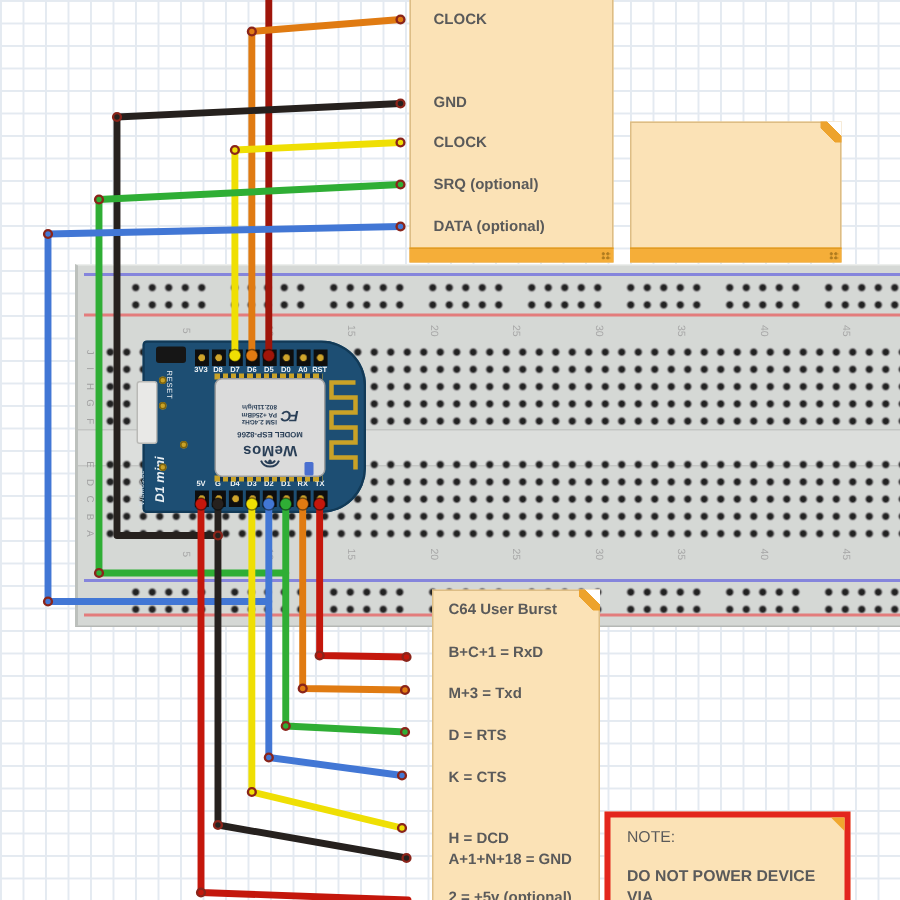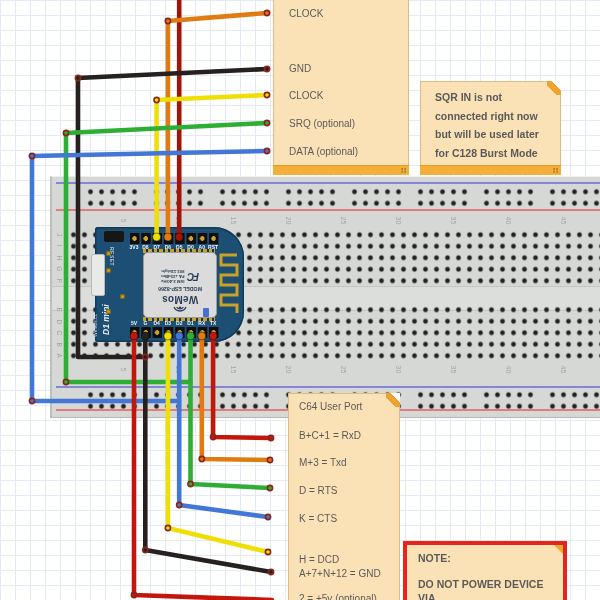--- a/index.html
+++ b/index.html
@@ -71,26 +71,26 @@
   .wires polyline{fill:none;stroke-width:4.6;stroke-linecap:round;stroke-linejoin:round;}
   
   .note{position:absolute;background:#fbe2b6;border:1px solid #ddbd85;z-index:4;color:#5a5a5a;}
   .note .bar{position:absolute;left:-1px;right:-1px;bottom:-1px;height:9px;background:#f5ae39;
     border-top:1px solid #e09b25;}
   .note .bar::after{content:'';position:absolute;right:2px;top:2px;width:6px;height:5px;
     background:radial-gradient(circle at 1.2px 1.2px,#b07c1e 0.9px,rgba(0,0,0,0) 1.2px);
     background-size:3px 2.8px;}
   .note .fold{position:absolute;top:-1px;right:-1px;width:14px;height:14px;
     background:linear-gradient(225deg,#ffffff 0 7px,#eda32d 7px 13px,rgba(0,0,0,0) 13px);}
-  .note-label{position:absolute;left:15px;font-size:10px;font-weight:normal;white-space:nowrap;}
+  .note-label{position:absolute;left:15px;font-size:10px;font-weight:bold;white-space:nowrap;}
   .note .body-text{position:absolute;font-size:10.5px;font-weight:bold;line-height:18.5px;white-space:pre-line;}
   .warn{position:absolute;left:403px;top:541px;width:156px;height:70px;background:#fbe2b6;
     border:4px solid #e3261d;z-index:4;color:#5a5a5a;}
   .warn .fold{position:absolute;top:0;right:0;border-top:9px solid #f0a72e;border-left:9px solid transparent;width:0;height:0;}
-  .warn .warn-title{position:absolute;left:11px;top:7px;font-size:10.5px;font-weight:bold;}
+  .warn .warn-title{position:absolute;left:11px;top:7px;font-size:10.5px;font-weight:normal;}
   .warn .warn-text{position:absolute;left:11px;top:33px;font-size:10.5px;font-weight:bold;
     line-height:13.5px;white-space:pre-line;}
 </style>
 </head>
 <body>
 
 <div class="breadboard">
   <div class="bb-line blue" style="top:5px"></div>
   <div class="holes rail-holes" style="top:9px"></div>
   <div class="bb-line red" style="top:31.5px"></div>
@@ -260,36 +260,32 @@
   <div class="note-label" style="top:29px">CLOCK</div>
   <div class="note-label" style="top:84px">GND</div>
   <div class="note-label" style="top:111px">CLOCK</div>
   <div class="note-label" style="top:139px">SRQ (optional)</div>
   <div class="note-label" style="top:167px">DATA (optional)</div>
   <div class="bar"></div>
 </div>
 
 <div class="note" style="left:420px;top:81px;width:139px;height:92px">
   <div class="fold"></div>
-  <div class="body-text" style="left:14px;top:6px">SQR IN is not
-connected right now
-but will be used later
-for C128 Burst Mode</div>
   <div class="bar"></div>
 </div>
 
 <div class="note" style="left:288px;top:393px;width:110px;height:215px">
   <div class="fold"></div>
-  <div class="note-label" style="left:10px;top:7px">C64 User Port</div>
+  <div class="note-label" style="left:10px;top:7px">C64 User Burst</div>
   <div class="note-label" style="left:10px;top:36px">B+C+1 = RxD</div>
   <div class="note-label" style="left:10px;top:63px">M+3 = Txd</div>
   <div class="note-label" style="left:10px;top:91px">D = RTS</div>
   <div class="note-label" style="left:10px;top:119px">K = CTS</div>
   <div class="note-label" style="left:10px;top:160px">H = DCD</div>
-  <div class="note-label" style="left:10px;top:174px">A+7+N+12 = GND</div>
+  <div class="note-label" style="left:10px;top:174px">A+1+N+18 = GND</div>
   <div class="note-label" style="left:10px;top:199px">2 = +5v (optional)</div>
 </div>
 
 <div class="warn">
   <div class="fold"></div>
   <div class="warn-title">NOTE:</div>
   <div class="warn-text">DO NOT POWER DEVICE VIA
 USB WHEN CONNECTED TO</div>
 </div>
 

